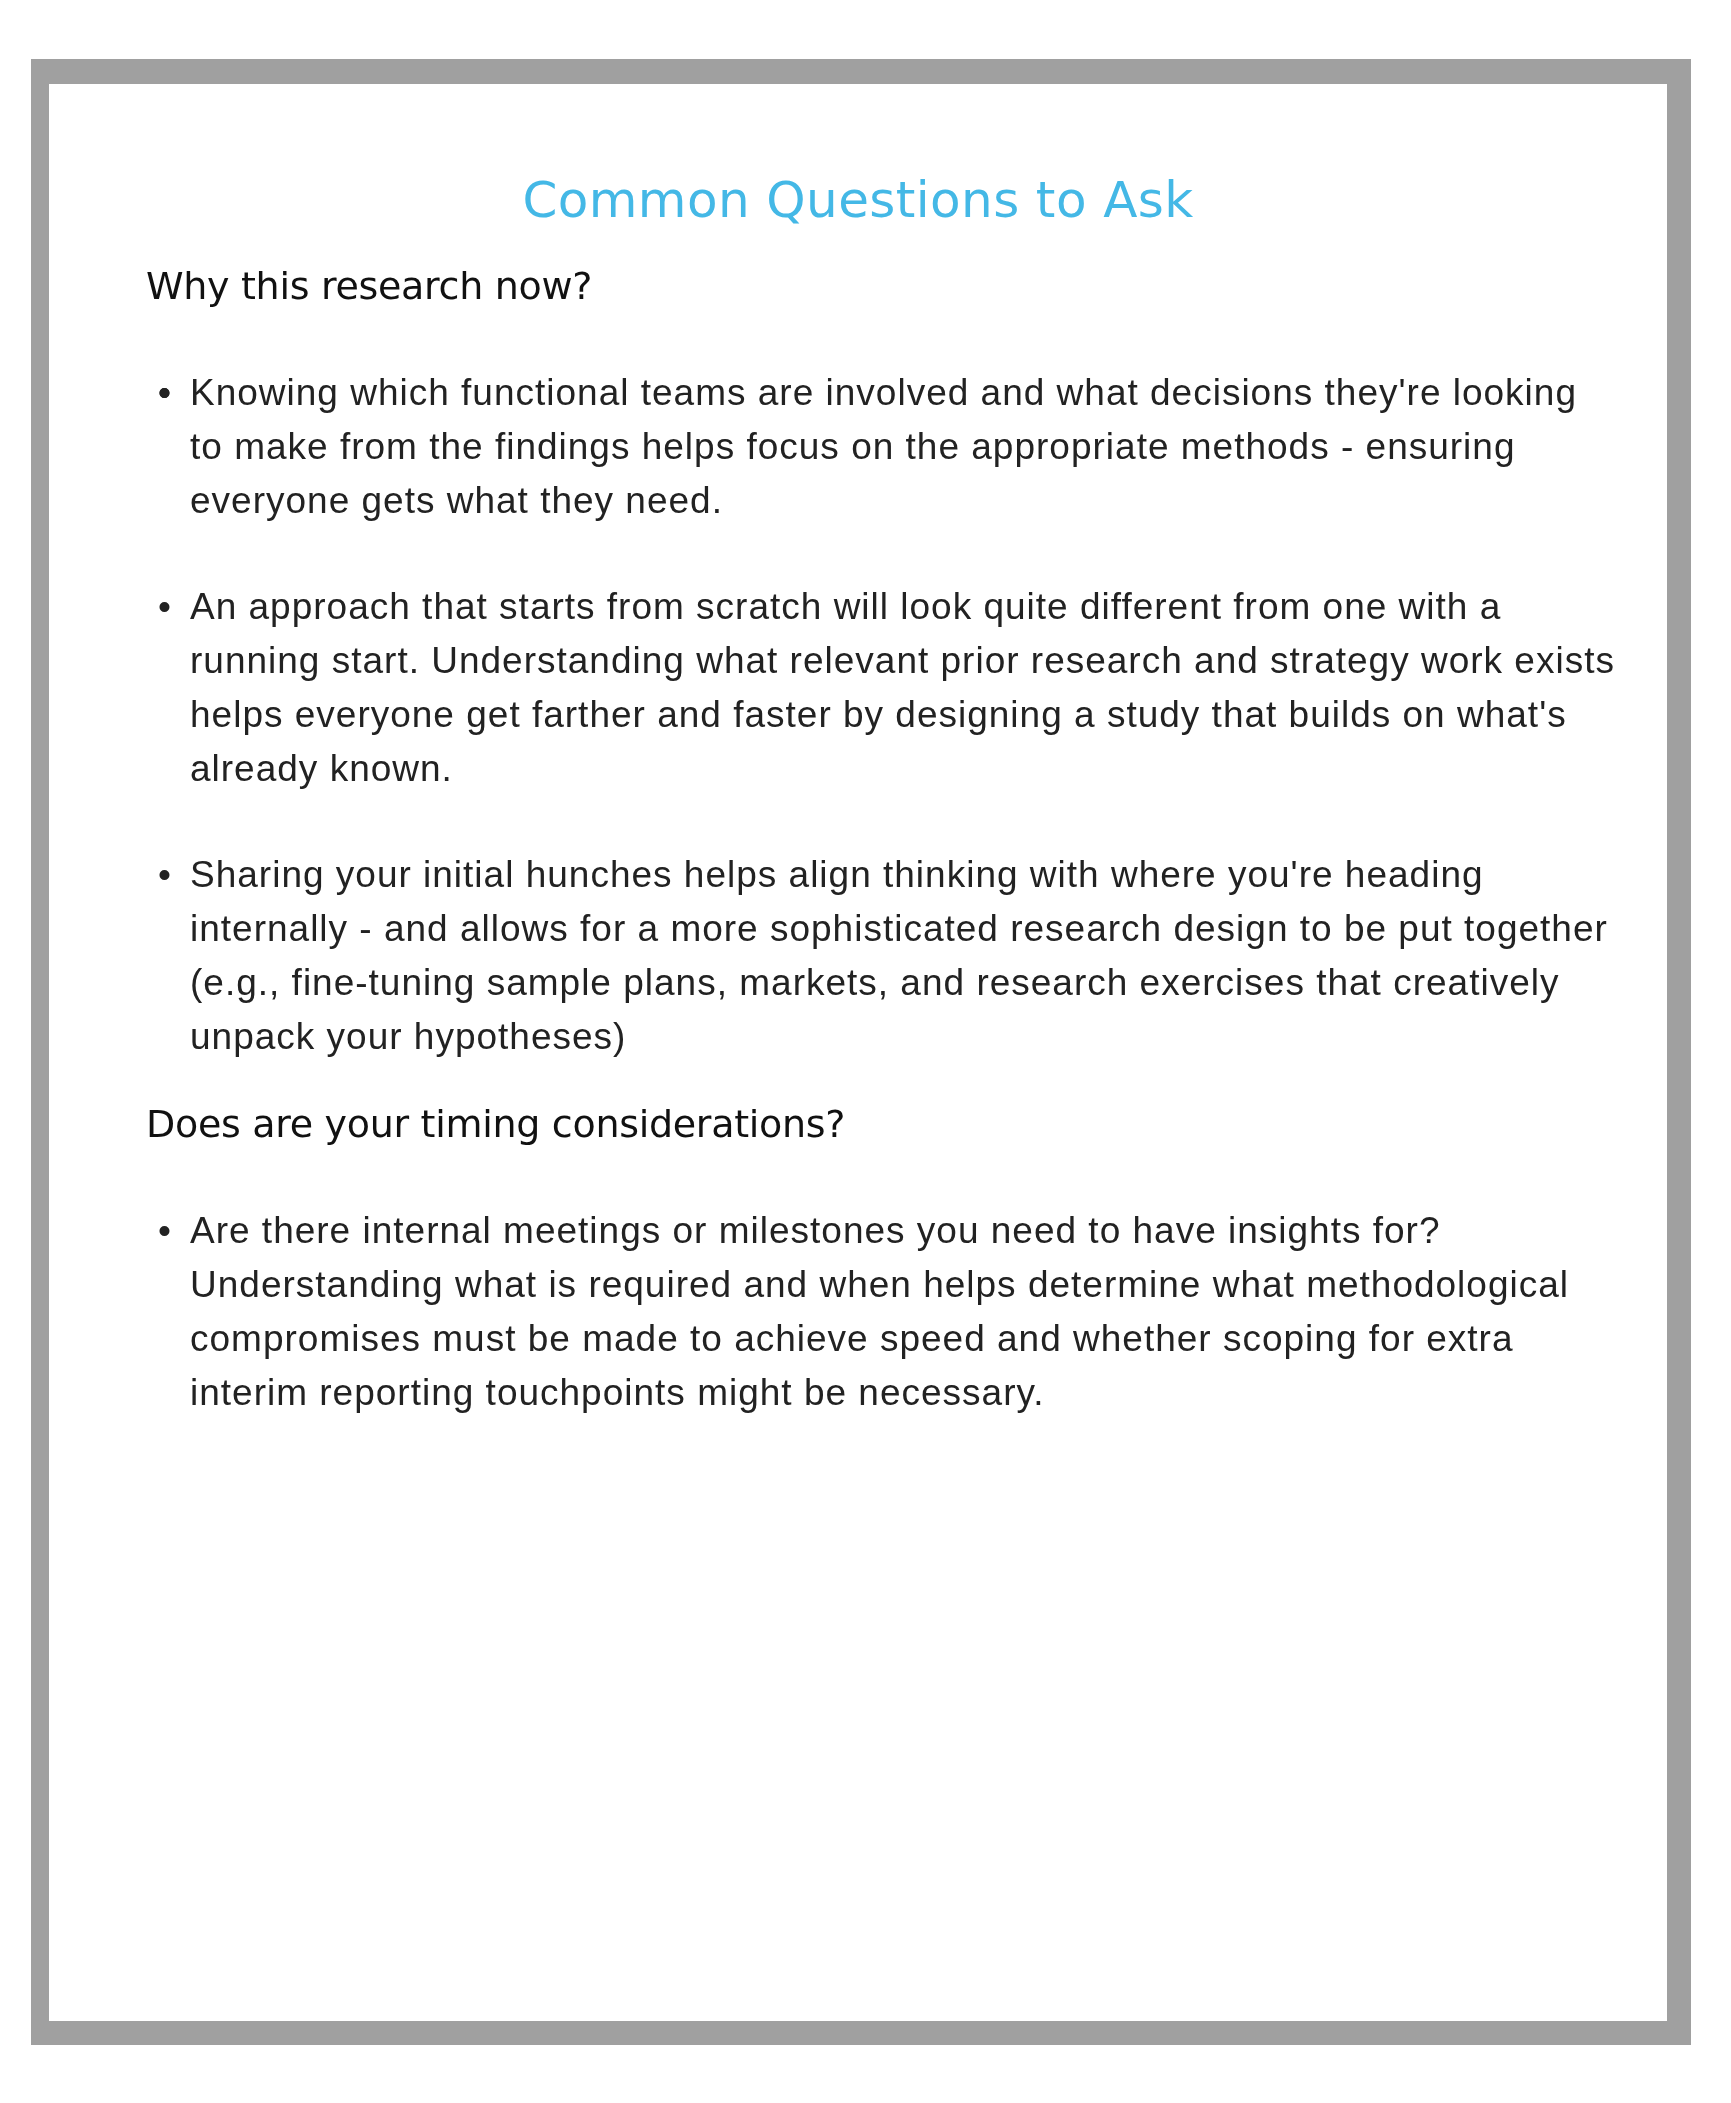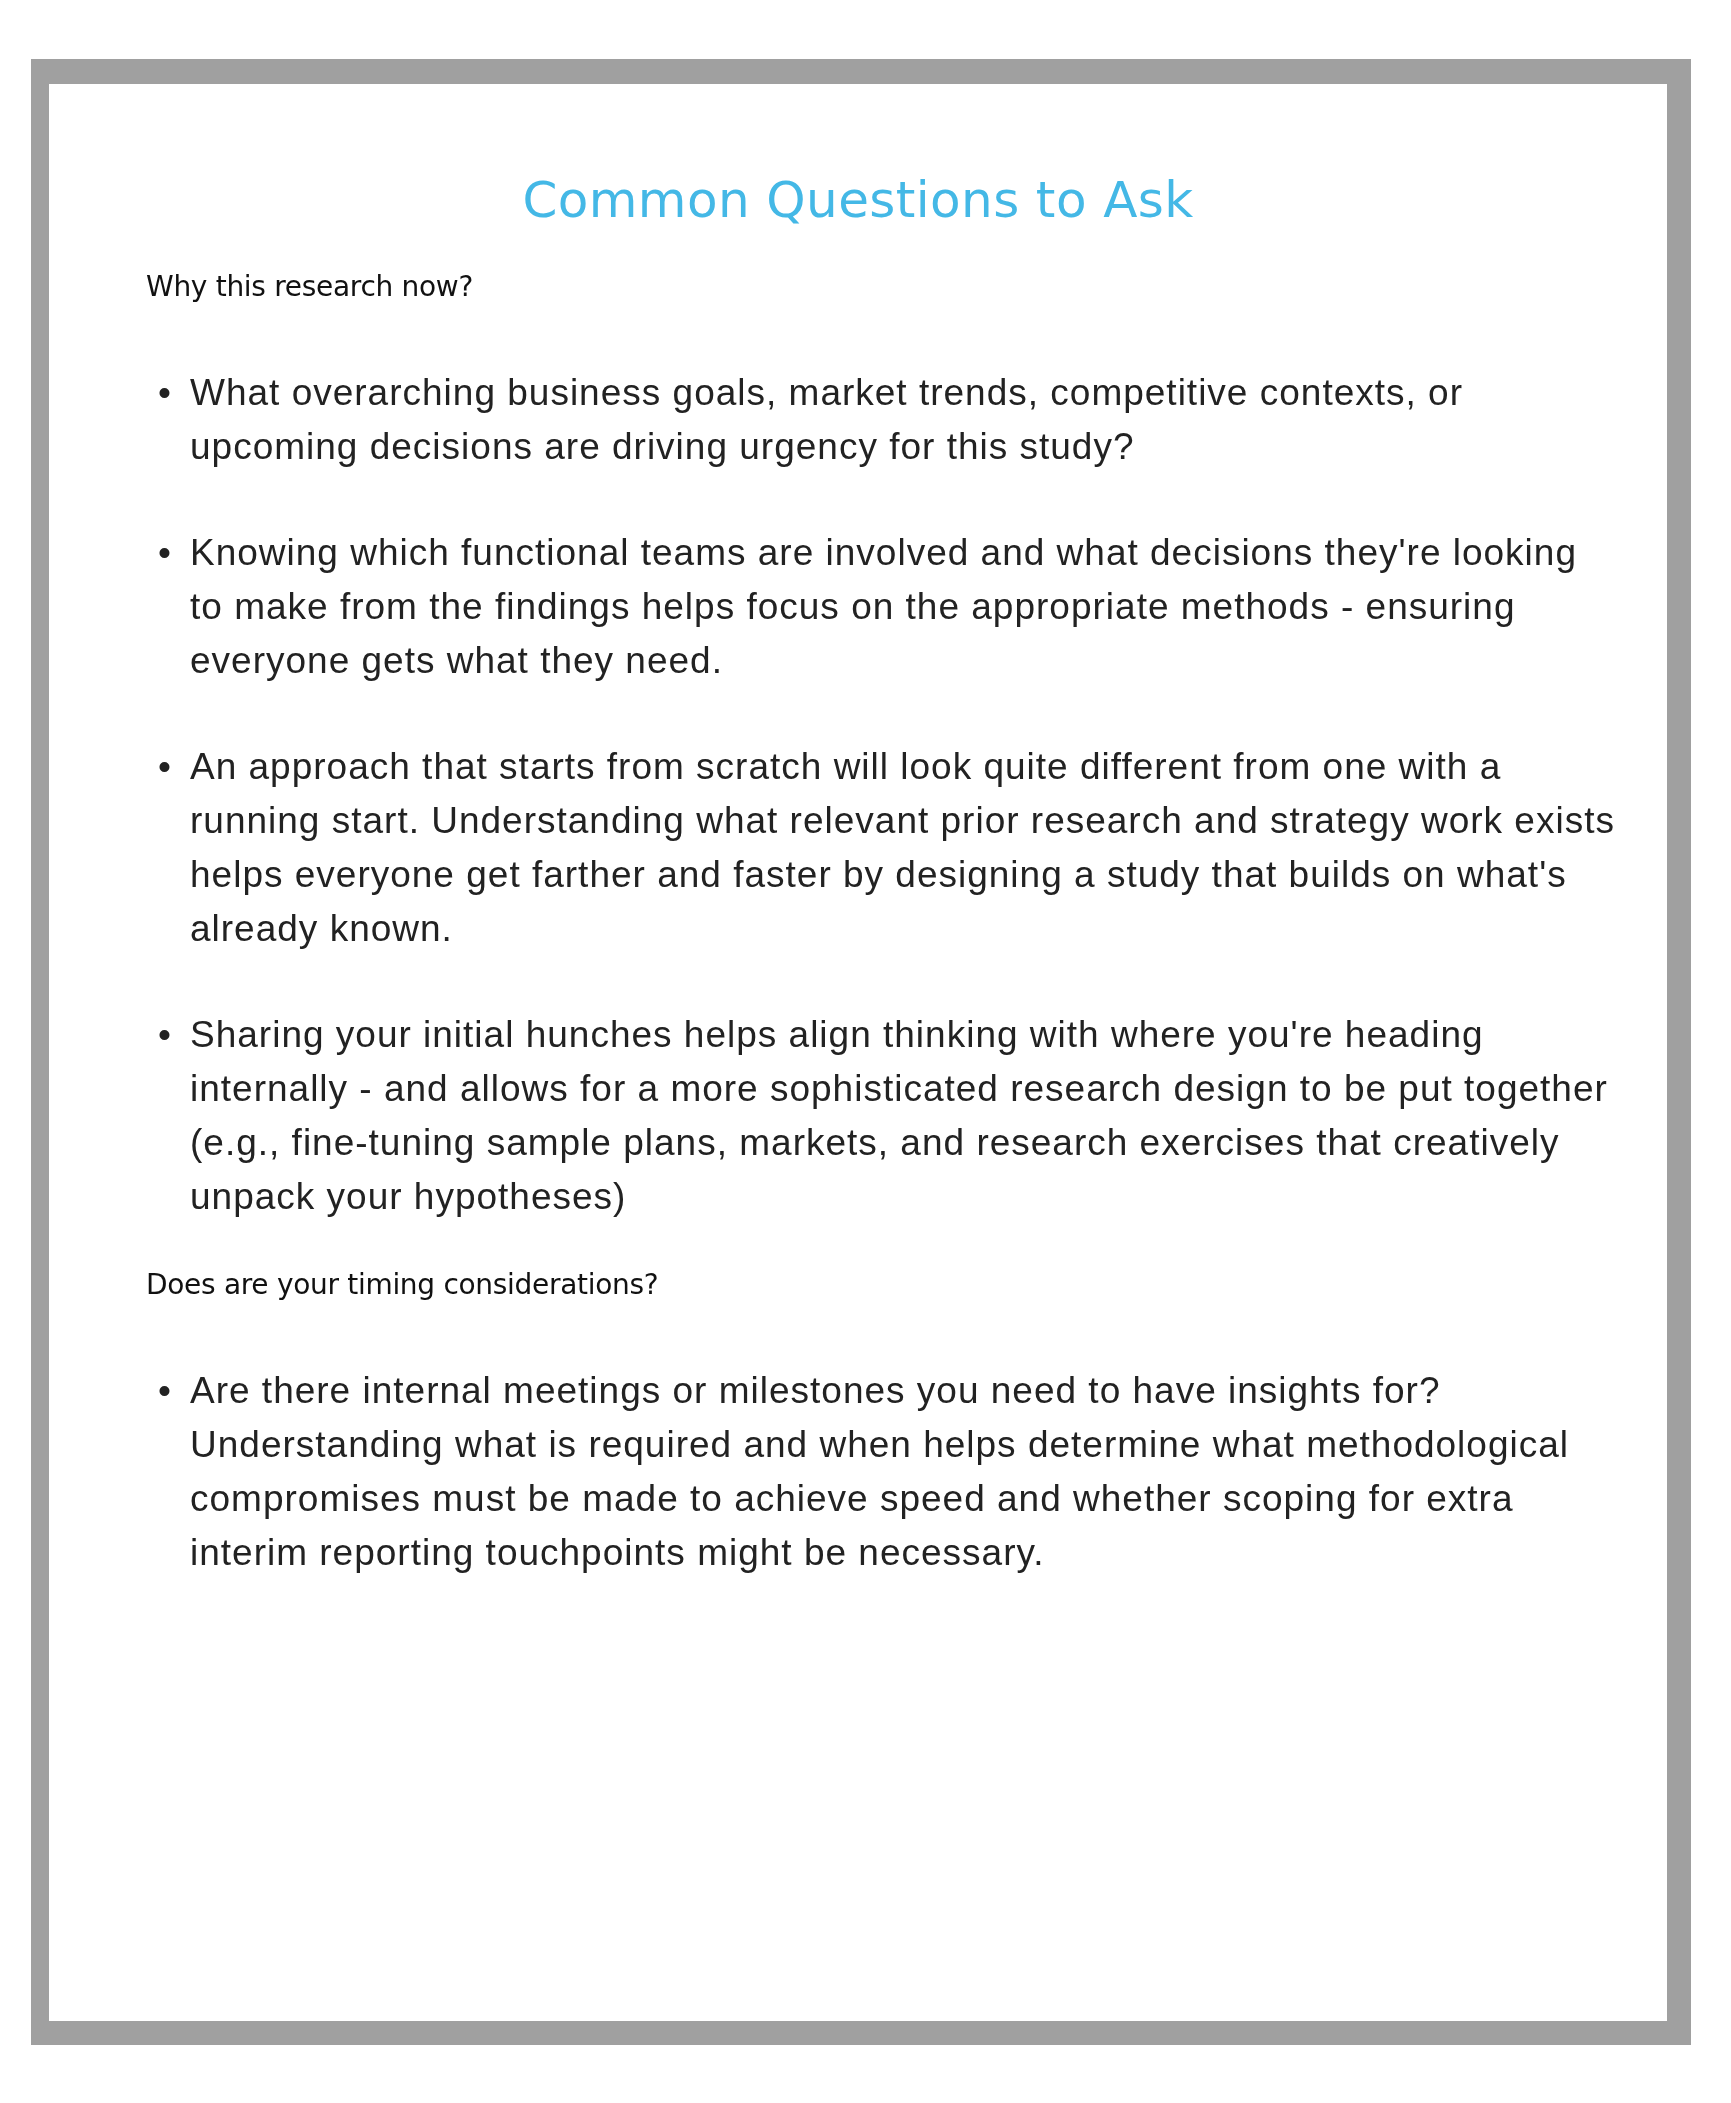--- a/index.html
+++ b/index.html
@@ -1,37 +1,36 @@
 <!DOCTYPE html>
 <html style="font-size:13.7px"><head>
 <meta charset="utf-8">
 <style>
   html, body { margin:0; padding:0; background:#ffffff; }
   body { width:1732px; height:2103px; position:relative; font-family:"DejaVu Sans", sans-serif; }
   .frame { position:absolute; left:31px; top:59px; width:1660px; height:1986px; background:#a0a0a0; }
   .inner { position:absolute; left:18px; top:25px; right:24px; bottom:24px; background:#ffffff; }
   .title { position:absolute; left:0; right:0; top:87px; text-align:center; color:#44b8e6; font-weight:normal; font-size:50px; letter-spacing:0.4px; }
   .content { position:absolute; left:97px; top:175px; right:51px; }
-  .q { font-size:28px; color:#111; margin:0; line-height:55px; letter-spacing:-0.3px; }
+  .q { font-size:38px; color:#111; margin:0; line-height:55px; letter-spacing:-0.3px; }
   .ans { position:relative; padding-left:44px; margin-top:52px; font-size:37px; font-weight:300; color:#222; line-height:54px; letter-spacing:1px; font-family:"Liberation Sans", sans-serif; }
   .bullet { position:absolute; left:12px; top:0; }
   .section { margin-bottom:33px; }
 </style>
 </head>
 <body>
 
 <div class="frame">
   <div class="inner">
     <div class="title">Common Questions to Ask</div>
     <div class="content">
       <div class="section">
         <p class="q">Why this research now?</p>
         <div class="ans">
           <span class="bullet">•</span>
-          <span>What overarching business goals, market trends, competitive contexts, or upcoming decisions are driving urgency for this study?</span>
         </div>
       </div>
       <div class="section">
         <div class="ans">
           <span class="bullet">•</span>
           <span>Knowing which functional teams are involved and what decisions they're looking to make from the findings helps focus on the appropriate methods - ensuring everyone gets what they need.</span>
         </div>
       </div>
       <div class="section">
         <div class="ans">

